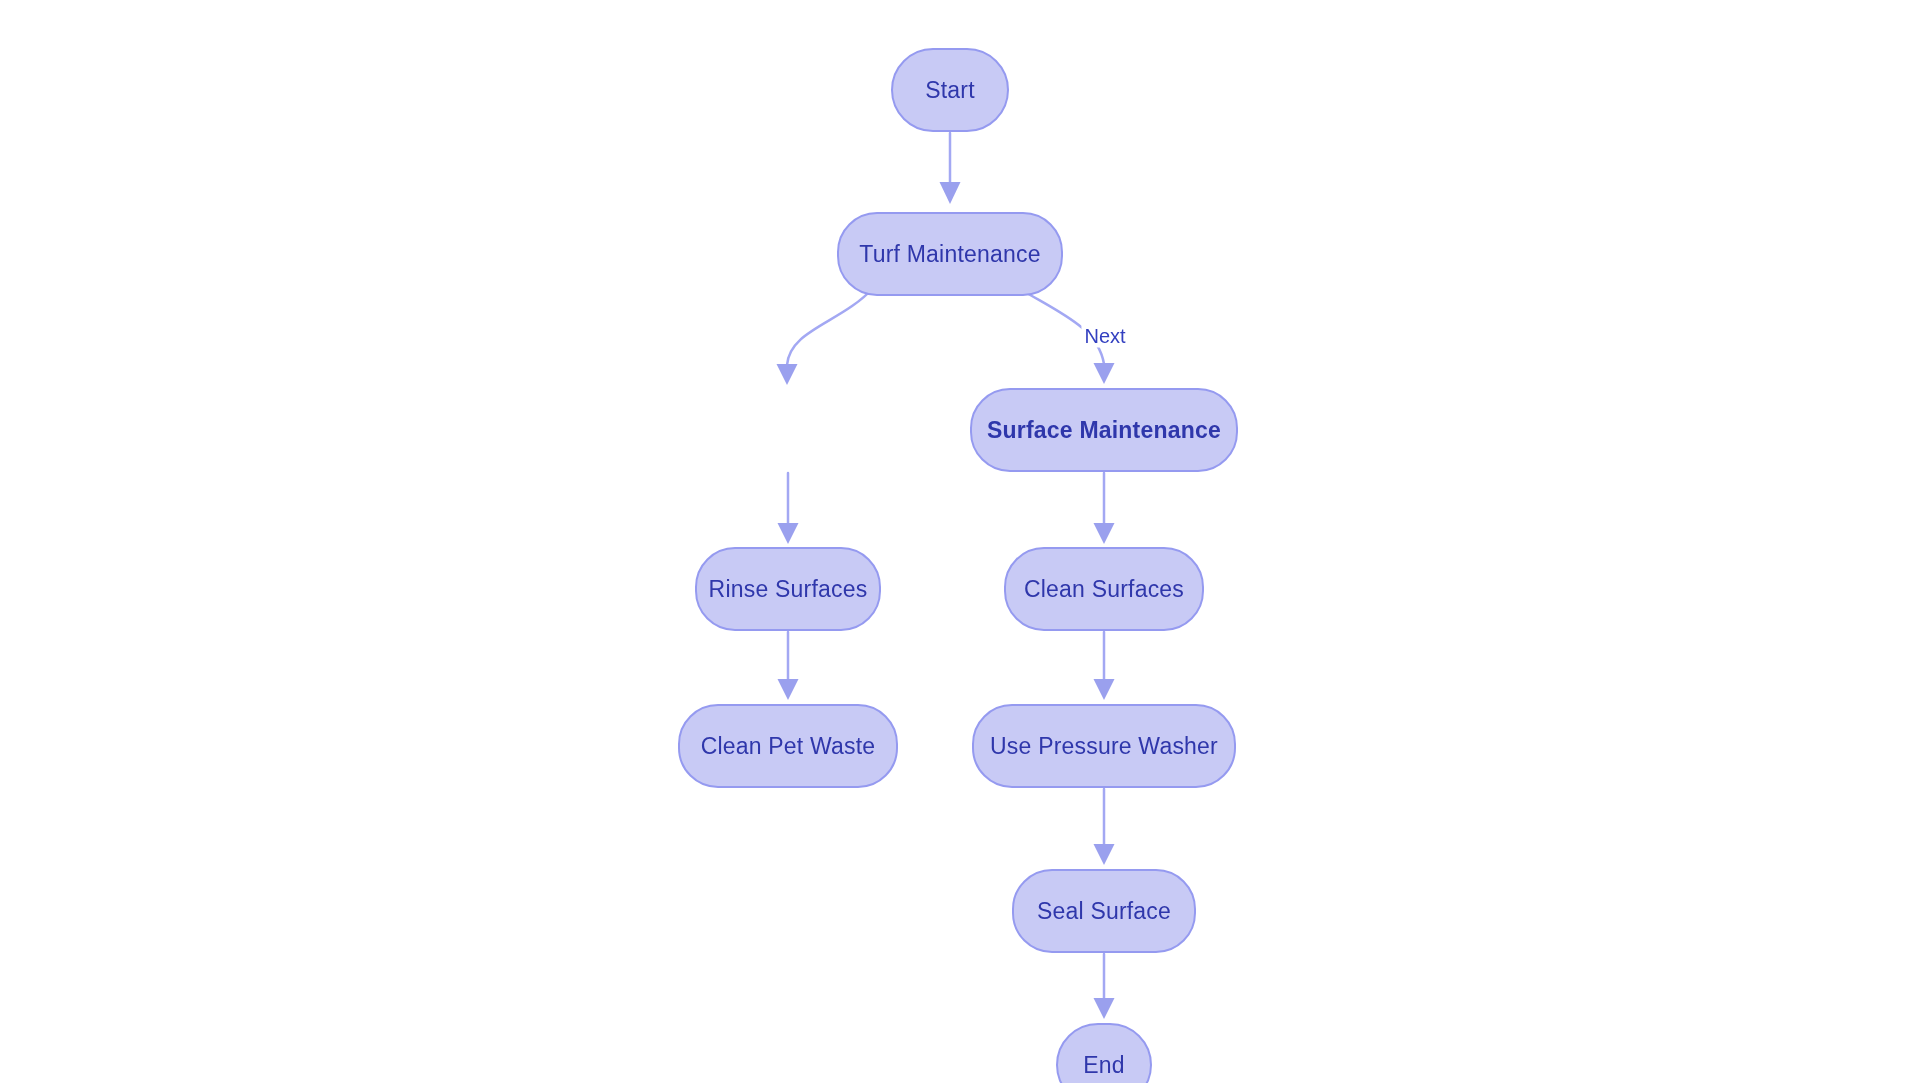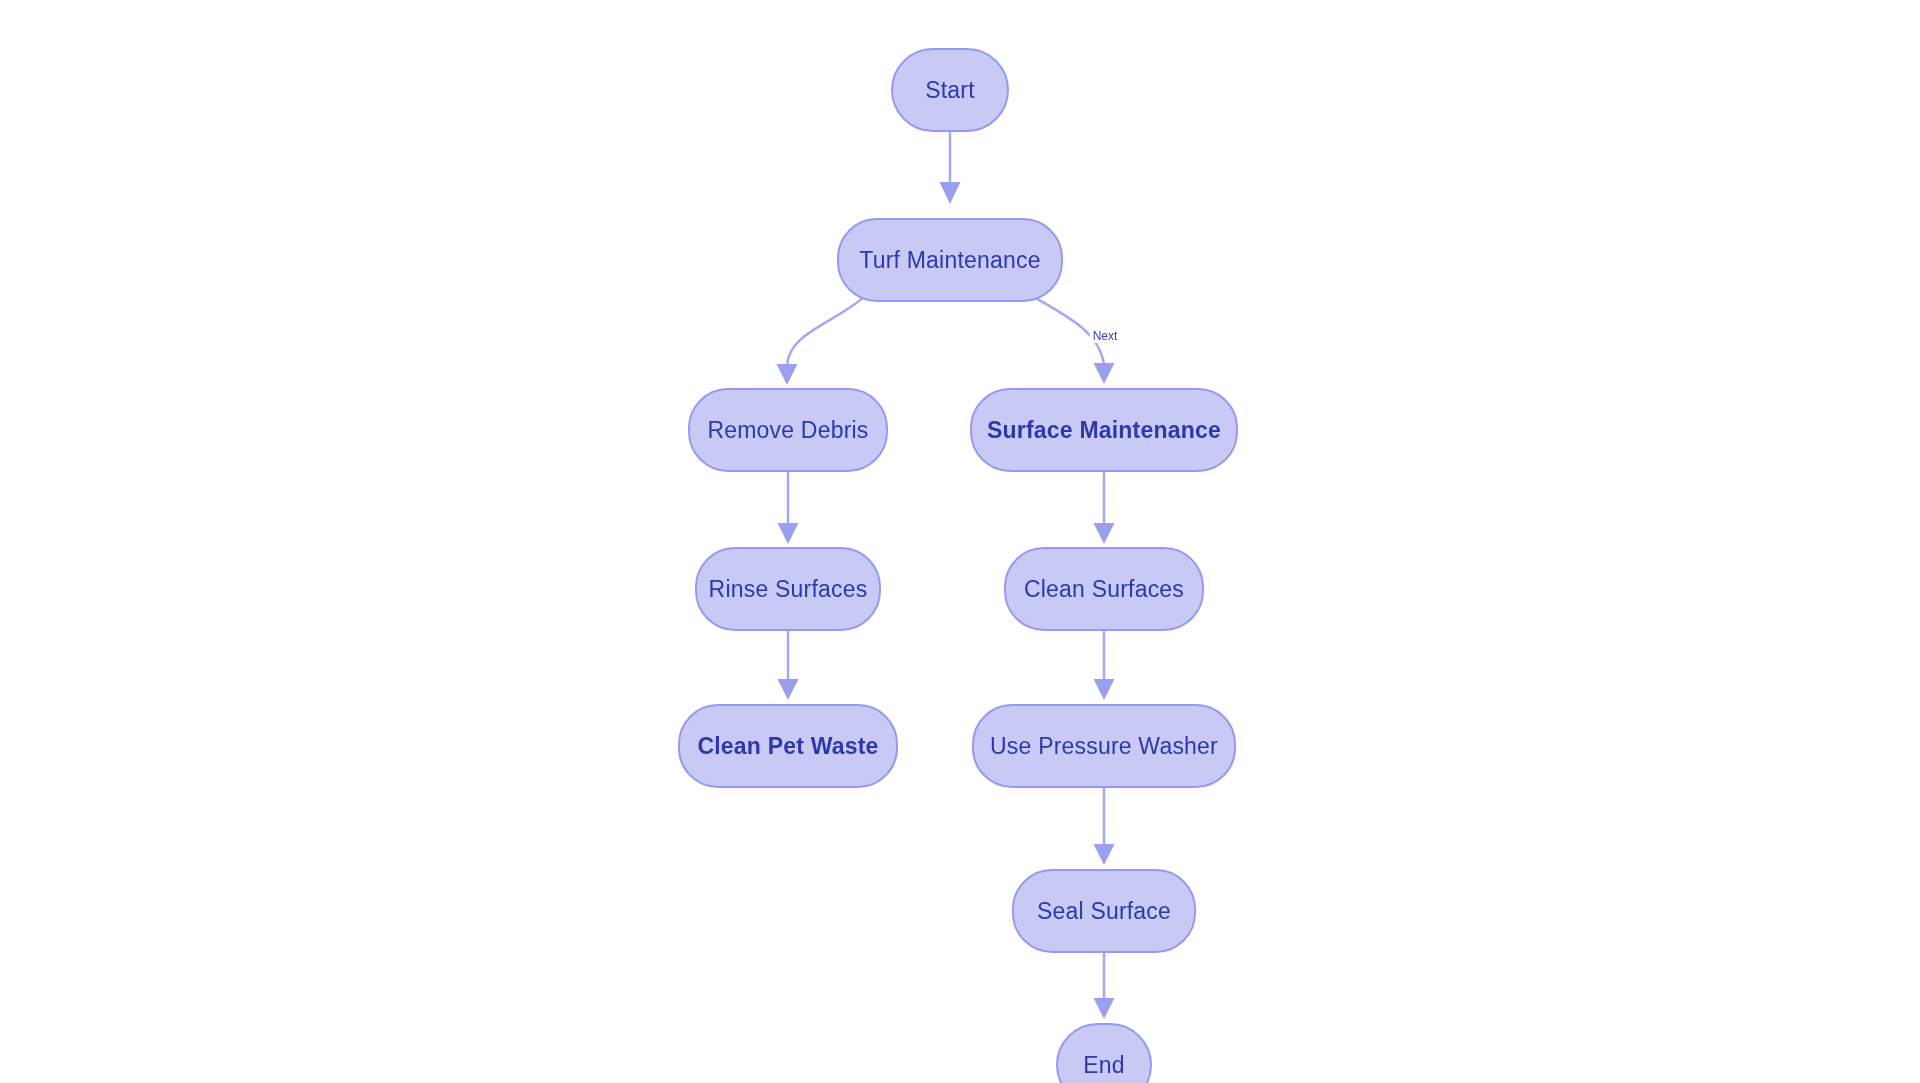--- a/index.html
+++ b/index.html
@@ -46,21 +46,21 @@
     letter-spacing: 0.2px;
     color: var(--node-text, #2f37ab);
     white-space: nowrap;
   }
   .node.terminal { border-radius: 42px; }
   .edge-label {
     position: absolute;
     transform: translate(-50%, -50%);
     background: var(--background, #ffffff);
     padding: 0 3px;
-    font-size: 12px;
+    font-size: 20px;
     color: var(--edge-label-text, #3340c0);
     white-space: nowrap;
   }
 </style>
 </head>
 <body>
 
 <div class="canvas">
 
   <svg class="edges-layer" viewBox="0 0 1920 1083">
@@ -90,41 +90,38 @@
     <polygon class="arrowhead" points="1104,829 1093.5,808 1114.5,808"></polygon>
 
     <path class="edge" d="M 1104 918 L 1104 962"></path>
     <polygon class="arrowhead" points="1104,983 1093.5,962 1114.5,962"></polygon>
   </svg>
 
   <div class="node terminal" style="left:891px; top:12px; width:118px;">
     <span>Start</span>
   </div>
 
-  <div class="node" style="left:837px; top:182px; width:226px;">
+  <div class="node" style="left:837px; top:176px; width:226px;">
     <span>Turf Maintenance</span>
   </div>
 
-  <div class="node" style="left:688px; top:352px; width:200px;">
-    <span>Remove Debris</span>
-  </div>
 
   <div class="node" style="left:970px; top:352px; width:268px;font-weight:bold;">
     <span>Surface Maintenance</span>
   </div>
 
   <div class="node" style="left:695px; top:511px; width:186px;">
     <span>Rinse Surfaces</span>
   </div>
 
   <div class="node" style="left:1004px; top:511px; width:200px;">
     <span>Clean Surfaces</span>
   </div>
 
-  <div class="node" style="left:678px; top:668px; width:220px;font-weight:bold;">
+  <div class="node" style="left:678px; top:668px; width:220px;">
     <span>Clean Pet Waste</span>
   </div>
 
   <div class="node" style="left:972px; top:668px; width:264px;text-align:right;">
     <span>Use Pressure Washer</span>
   </div>
 
   <div class="node" style="left:1012px; top:833px; width:184px;">
     <span>Seal Surface</span>
   </div>

